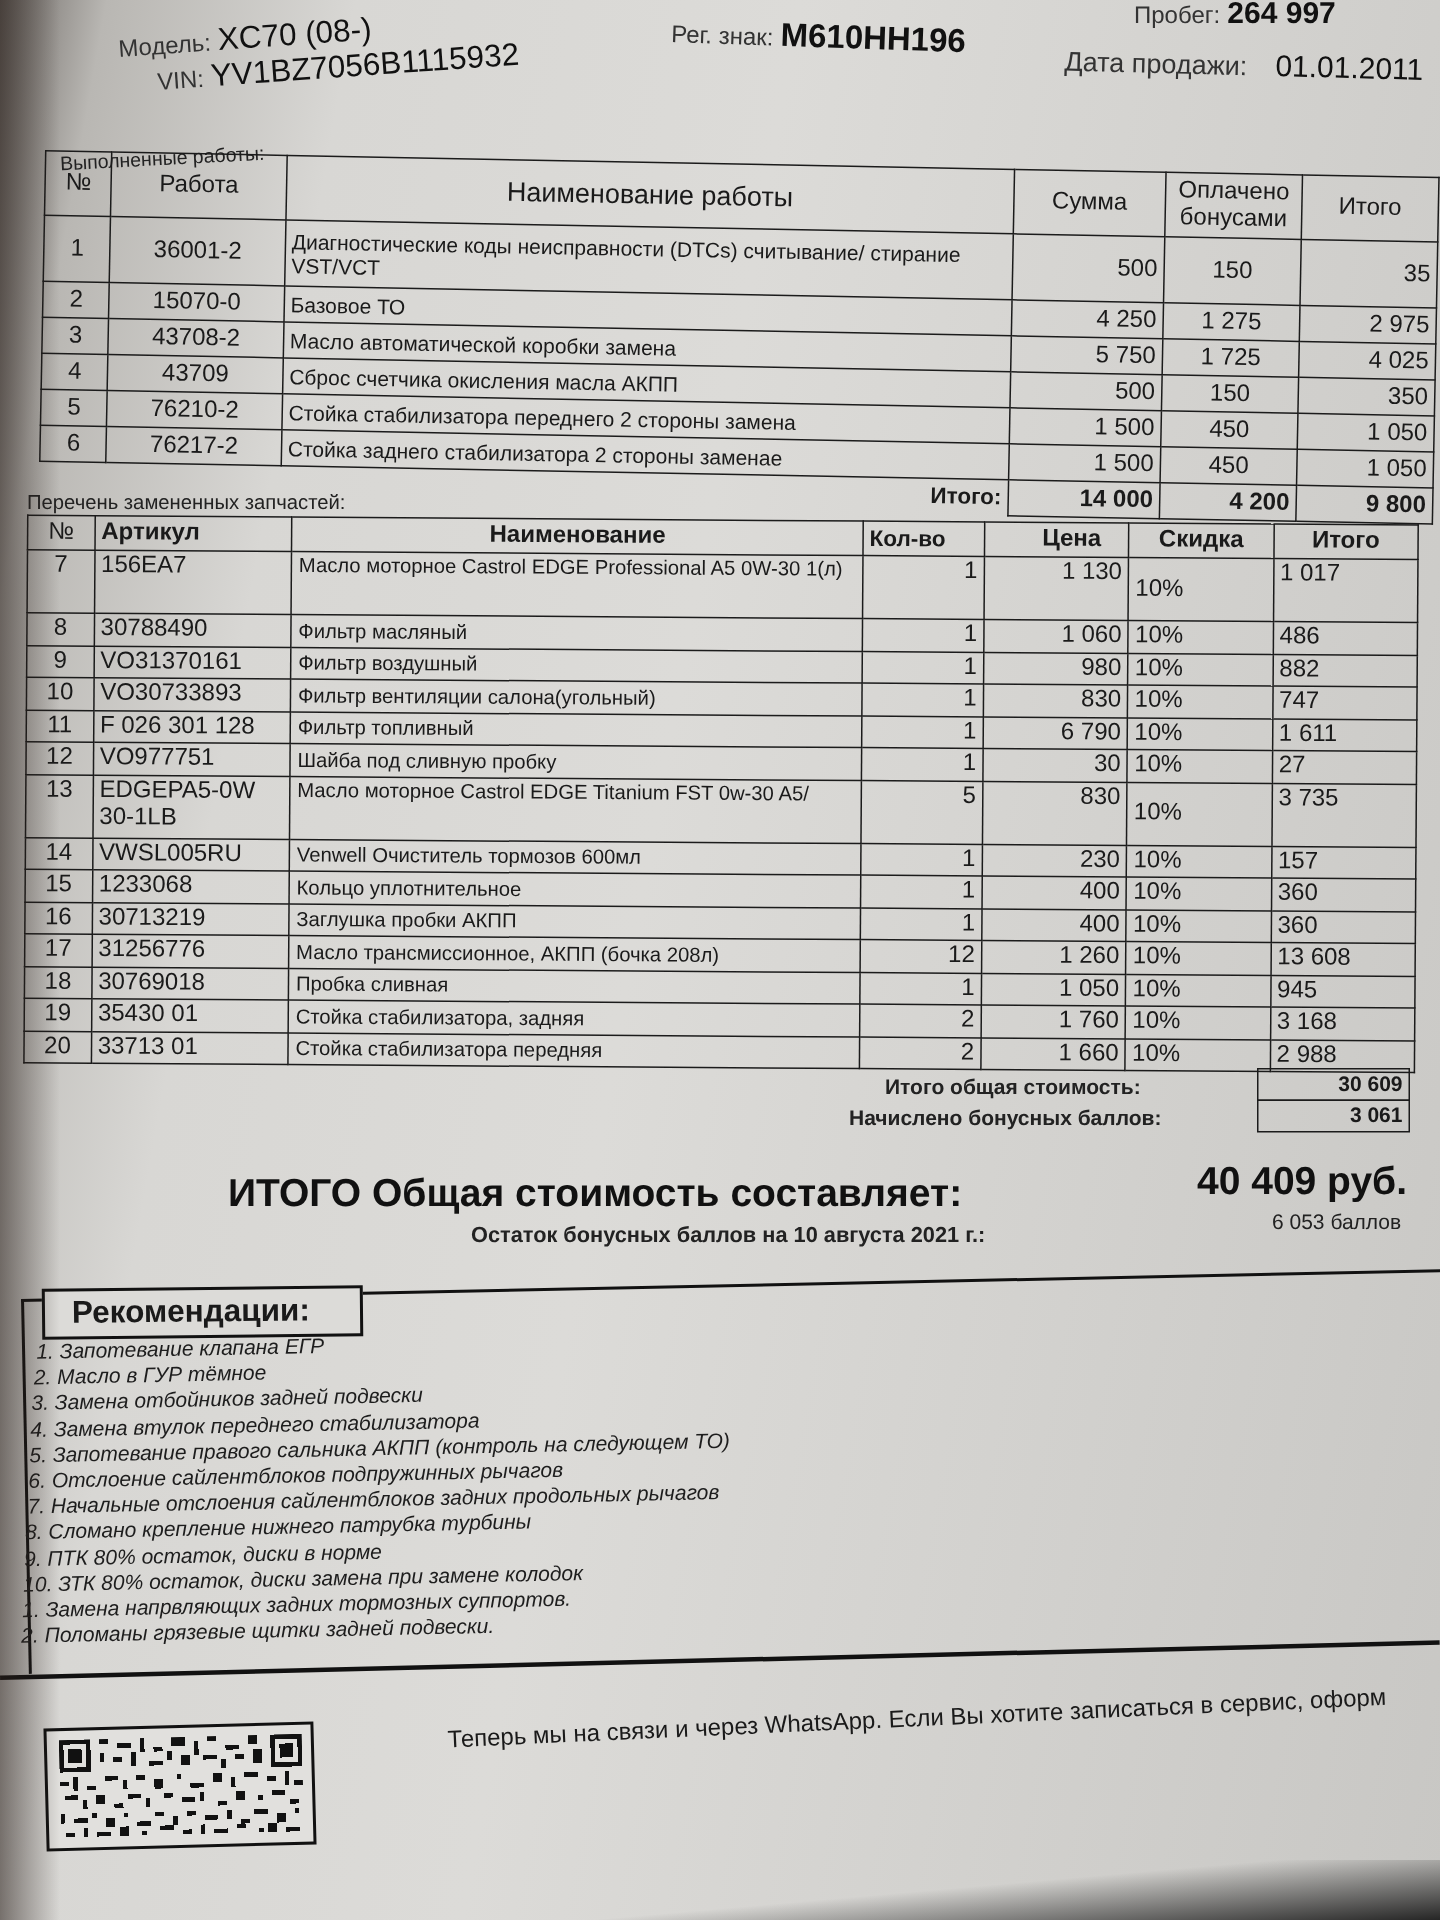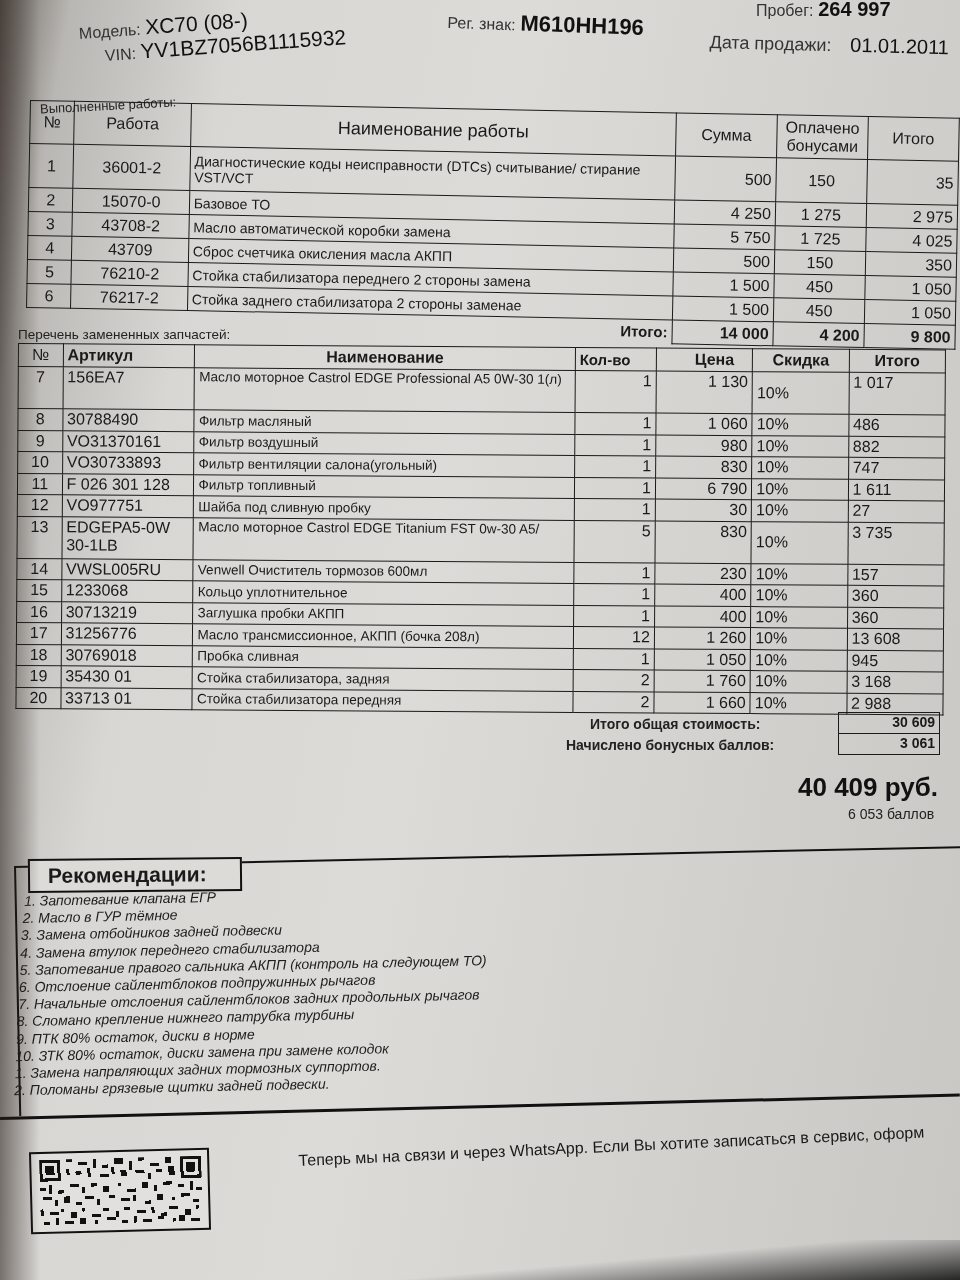--- a/index.html
+++ b/index.html
@@ -326,21 +326,23 @@
         </tr>
       </tbody>
     </table>
   </div>
 
   <div class="summary-row" style="left:590px;top:716px;">Итого общая стоимость:</div>
   <div class="sum-box" style="left:838px;top:712px;width:102px;height:22px;">30 609</div>
   <div class="summary-row" style="left:566px;top:737px;">Начислено бонусных баллов:</div>
   <div class="sum-box" style="left:838px;top:733px;width:102px;height:22px;">3 061</div>
 
+  <div class="grand">ИТОГО Общая стоимость  составляет:</div>
   <div class="grand-val">40 409 руб.</div>
+  <div class="bonus-left">Остаток бонусных баллов на 10 августа 2021 г.:</div>
   <div class="bonus-left-val">6 053 баллов</div>
 
   <div class="rec-box"></div>
   <div class="rec-title">Рекомендации:</div>
   <div class="rec-list">
     <div class="rec-item" style="margin-left:4px;">1. Запотевание клапана ЕГР</div>
     <div class="rec-item" style="margin-left:2px;">2. Масло в ГУР тёмное</div>
     <div class="rec-item" style="margin-left:0px;">3. Замена отбойников задней подвески</div>
     <div class="rec-item" style="margin-left:-1px;">4. Замена втулок переднего стабилизатора</div>
     <div class="rec-item" style="margin-left:-2px;">5. Запотевание правого сальника АКПП (контроль на следующем ТО)</div>

